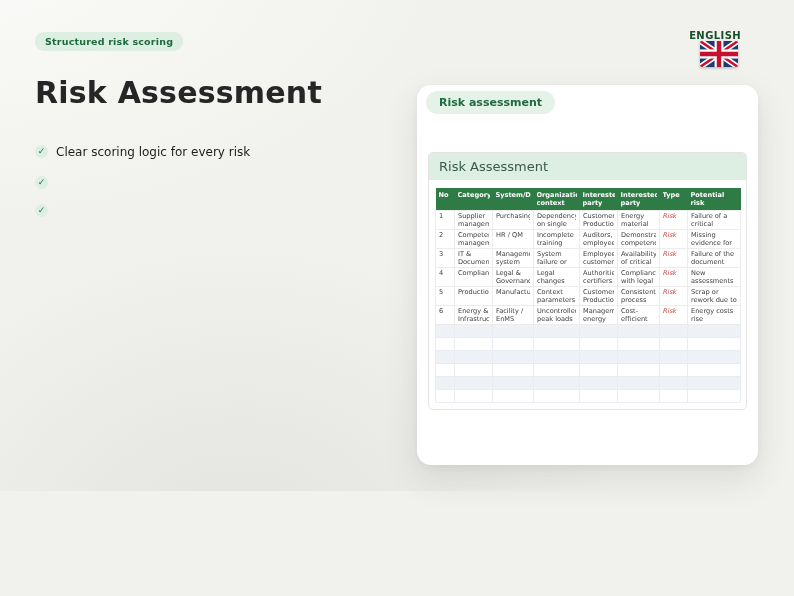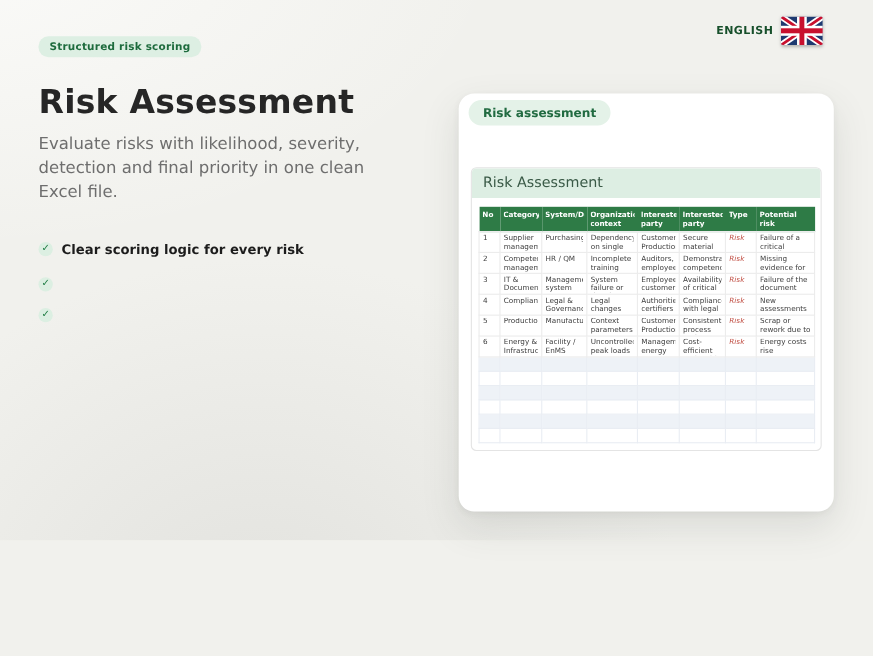--- a/index.html
+++ b/index.html
@@ -33,33 +33,33 @@
     margin-top:9px; width:330px; font-size:15px; line-height:1.45; color:#6e6e6e;
   }
   .bullets { list-style:none; margin-top:34px; }
   .bullets li { display:flex; align-items:flex-start; margin-bottom:14px; }
   .check {
     flex:0 0 auto; width:13px; height:13px; margin-top:1px;
     background:#dcefe2; color:#1a7a40; border-radius:50%;
     font-size:9px; line-height:13px; text-align:center; font-weight:bold;
   }
   .bullets .b { margin-left:8px; font-size:12px; color:#3a3a3a; max-width:260px; line-height:1.45; }
-  .bullets .b.bold { font-weight:bold; color:#1c1c1c; }
+  .bullets .b.bold { font-weight:normal; color:#1c1c1c; }
 
   
   .cta {
     position:absolute; left:35px; top:525px;
     background:#eab33c; color:#ffffff; border:none; cursor:pointer;
     font-family:inherit; font-size:11.5px; font-weight:bold;
     padding:7px 19px; border-radius:14px;
     box-shadow:0 2px 6px rgba(0,0,0,.12);
   }
 
   
-  .lang { position:absolute; right:46px; top:15px; display:flex; align-items:center; cursor:pointer; }
+  .lang { position:absolute; right:46px; top:30px; display:flex; align-items:center; cursor:pointer;flex-direction:column; }
   .lang-label { font-size:10px; font-weight:bold; color:#174f2b; letter-spacing:.4px; margin-right:7px; }
   .flag { width:38px; height:26px; border-radius:2px; box-shadow:0 1px 3px rgba(0,0,0,.25); display:block; }
 
   
   .card {
     position:absolute; left:417px; top:85px; width:341px; height:380px;
     background:#ffffff; border-radius:14px;
     box-shadow:0 14px 34px rgba(60,70,60,.13), 0 2px 6px rgba(60,70,60,.06);
   }
   .card-badge {
@@ -101,21 +101,20 @@
   .risk-table th:nth-child(8), .risk-table td:nth-child(8){ width:53px; }
 </style>
 </head>
 <body>
 
 <div class="stage">
 
   <div class="hero">
     <span class="top-badge">Structured risk scoring</span>
     <h1 class="page-title">Risk Assessment</h1>
-    <p class="subtitle">Evaluate risks with likelihood, severity, detection and final priority in one clean Excel file.</p>
     <ul class="bullets">
       <li>
         <span class="check">✓</span>
         <span class="b bold">Clear scoring logic for every risk</span>
       </li>
       <li>
         <span class="check">✓</span>
       </li>
       <li>
         <span class="check">✓</span>
@@ -180,21 +179,21 @@
               <td>
                 <div class="cw">Purchasing</div>
               </td>
               <td>
                 <div class="cw">Dependency on single</div>
               </td>
               <td>
                 <div class="cw">Customers, Production</div>
               </td>
               <td>
-                <div class="cw">Secure material</div>
+                <div class="cw">Energy material</div>
               </td>
               <td class="risk">
                 <div class="cw">Risk</div>
               </td>
               <td>
                 <div class="cw">Failure of a critical supplier</div>
               </td>
             </tr>
             <tr>
               <td>

